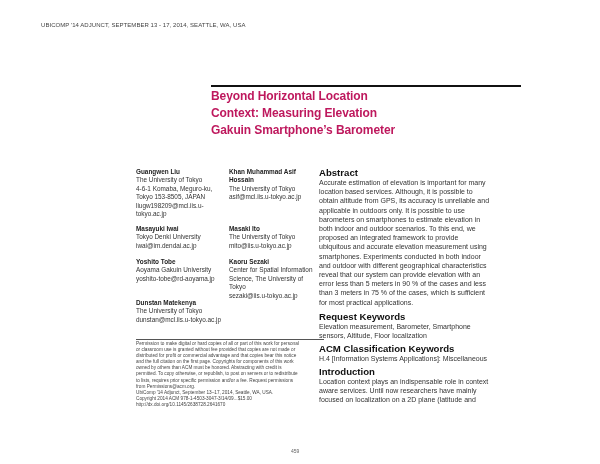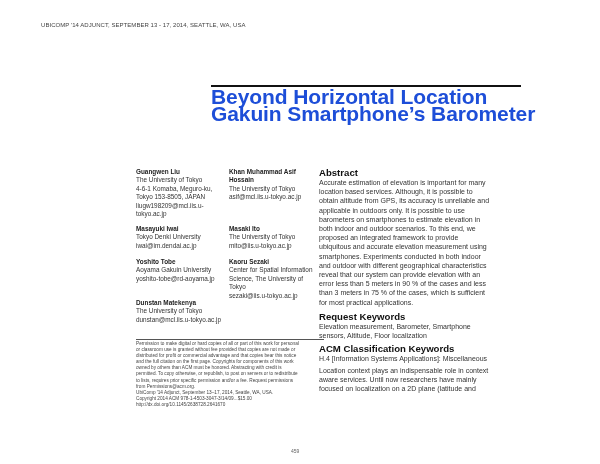--- a/index.html
+++ b/index.html
@@ -1,21 +1,21 @@
 <!DOCTYPE html>
 <html><head>
 <meta charset="utf-8">
 <style>
   html, body { margin:0; padding:0; }
   body { width:600px; height:464px; background:#ffffff; position:relative; overflow:hidden;
          font-family:"Liberation Sans", sans-serif; color:#1a1a1a; }
   .abs { position:absolute; }
   .header { left:41px; top:22px; font-size:6px; color:#444; letter-spacing:0.05px; white-space:nowrap; }
   .title-rule { left:211px; top:85px; width:310px; height:2px; background:#111; }
-  .title { left:211px; top:88px; width:330px; font-size:21px; font-weight:bold; line-height:17px; color:#1d4ed8; letter-spacing:-0.1px; }
+  .title { left:211px; top:88px; width:330px; font-size:12px; font-weight:bold; line-height:17px; color:#be185d; letter-spacing:-0.1px; }
   .title div { white-space:nowrap; }
   .author { position:absolute; font-size:6.4px; line-height:8.4px; color:#333; }
   .author .name { font-weight:bold; color:#222; }
   .author div { white-space:nowrap; }
   .perm-rule { left:136px; top:339px; width:188px; height:1px; background:#555; }
   .perm { left:136px; top:341px; width:190px; font-size:4.7px; line-height:6.1px; color:#444; }
   .perm div { white-space:nowrap; }
   .right { left:319px; width:225px; }
   .sec-h { font-size:9.6px; font-weight:bold; color:#111; line-height:11px; white-space:nowrap; }
   .sec-p { font-size:7px; line-height:9.2px; color:#333; }
@@ -23,20 +23,21 @@
   .pagenum { left:291px; top:448px; font-size:5px; color:#666; }
 </style>
 </head>
 <body>
 
 <div class="abs header">UBICOMP '14 ADJUNCT, SEPTEMBER 13 - 17, 2014, SEATTLE, WA, USA</div>
 
 <div class="abs title-rule"></div>
 <div class="abs title">
   <div>Beyond Horizontal Location</div>
+  <div>Context: Measuring Elevation</div>
   <div>Gakuin Smartphone’s Barometer</div>
 </div>
 
 <div class="author" style="left:136px; top:168px;">
   <div class="name">Guangwen Liu</div>
   <div>The University of Tokyo</div>
   <div>4-6-1 Komaba, Meguro-ku,</div>
   <div>Tokyo 153-8505, JAPAN</div>
   <div>liugw198209@mcl.iis.u-</div>
   <div>tokyo.ac.jp</div>
@@ -122,20 +123,21 @@
 </div>
 
 <div class="abs right" style="top:343px;">
   <div class="sec-h">ACM Classification Keywords</div>
   <div class="sec-p">
     <div>H.4 [Information Systems Applications]: Miscellaneous</div>
   </div>
 </div>
 
 <div class="abs right" style="top:366px;">
+  <div class="sec-h">Introduction</div>
   <div class="sec-p">
     <div>Location context plays an indispensable role in context</div>
     <div>aware services. Until now researchers have mainly</div>
     <div>focused on localization on a 2D plane (latitude and</div>
   </div>
 </div>
 
 <div class="abs pagenum">459</div>
 
 </body></html>

